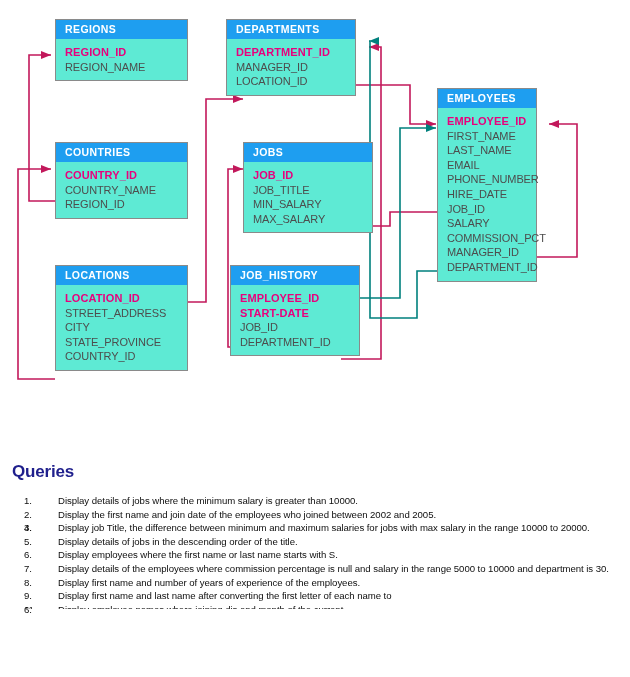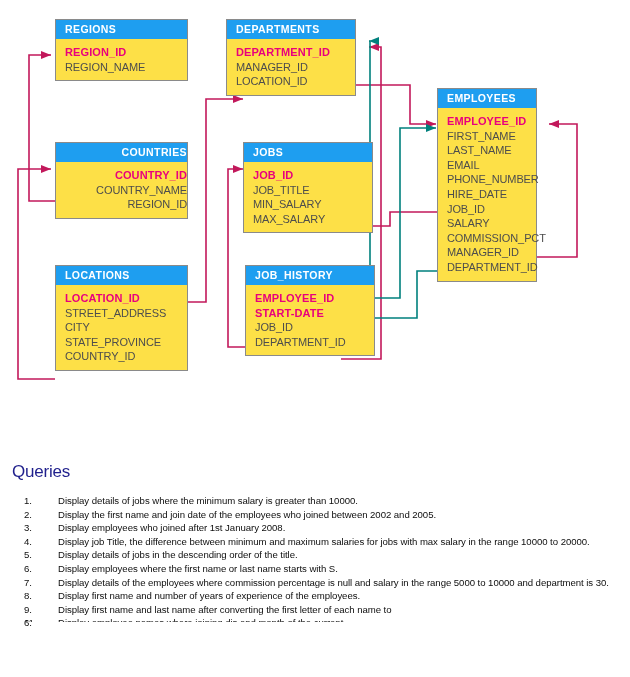--- a/index.html
+++ b/index.html
@@ -6,21 +6,21 @@
   body{
     width:630px;height:677px;background:#ffffff;overflow:hidden;
     font-family:"Liberation Sans", sans-serif;
     -webkit-font-smoothing:antialiased;
   }
   #erd{position:absolute;left:0;top:0;width:630px;height:440px;}
   .svg-layer{position:absolute;left:0;top:0;width:630px;height:440px;}
 
   .tbl{
     position:absolute;
-    background:#fde047;
+    background:#5eead4;
     border:1px solid #8a8a8a;
     box-sizing:border-box;
   }
   .tbl-head{
     background:#1e9ef0;
     color:#ffffff;
     font-weight:bold;
     font-size:10.5px;
     letter-spacing:0.4px;
     padding:3px 0 3px 9px;
@@ -44,21 +44,21 @@
     font-weight:bold;
     letter-spacing:0.1px;
   }
 
   
   #queries{
     position:absolute;left:0;top:440px;width:630px;height:237px;
   }
   .q-title{
     position:absolute;left:12px;top:22px;
-    font-size:17px;font-weight:normal;color:#1f1f8c;
+    font-size:17px;font-weight:bold;color:#1f1f8c;
     letter-spacing:-0.2px;
   }
   .q-list{
     position:absolute;left:12px;top:55px;width:606px;
     margin:0;padding:0;list-style:none;
   }
   .q-item{
     position:relative;
     font-size:9.6px;
     line-height:12.4px;
@@ -142,21 +142,21 @@
       <div class="fld">PHONE_NUMBER</div>
       <div class="fld">HIRE_DATE</div>
       <div class="fld">JOB_ID</div>
       <div class="fld">SALARY</div>
       <div class="fld">COMMISSION_PCT</div>
       <div class="fld">MANAGER_ID</div>
       <div class="fld">DEPARTMENT_ID</div>
     </div>
   </div>
 
-  <div class="tbl" style="left:55px;top:142px;width:133px;text-align:right;">
+  <div class="tbl" style="left:55px;top:142px;width:133px;">
     <div class="tbl-head">COUNTRIES</div>
     <div class="tbl-body">
       <div class="fld pk">COUNTRY_ID</div>
       <div class="fld">COUNTRY_NAME</div>
       <div class="fld">REGION_ID</div>
     </div>
   </div>
 
   <div class="tbl" style="left:243px;top:142px;width:130px;">
     <div class="tbl-head">JOBS</div>
@@ -172,21 +172,21 @@
     <div class="tbl-head">LOCATIONS</div>
     <div class="tbl-body">
       <div class="fld pk">LOCATION_ID</div>
       <div class="fld">STREET_ADDRESS</div>
       <div class="fld">CITY</div>
       <div class="fld">STATE_PROVINCE</div>
       <div class="fld">COUNTRY_ID</div>
     </div>
   </div>
 
-  <div class="tbl" style="left:245px;top:265px;width:130px;">
+  <div class="tbl" style="left:230px;top:265px;width:130px;">
     <div class="tbl-head">JOB_HISTORY</div>
     <div class="tbl-body">
       <div class="fld pk">EMPLOYEE_ID</div>
       <div class="fld pk">START-DATE</div>
       <div class="fld">JOB_ID</div>
       <div class="fld">DEPARTMENT_ID</div>
     </div>
   </div>
 </div>
 
@@ -196,21 +196,20 @@
     <li class="q-item">
       <span class="q-num">1.</span>
       <span>Display details of jobs where the minimum salary is greater than 10000.</span>
     </li>
     <li class="q-item">
       <span class="q-num">2.</span>
       <span>Display the first name and join date of the employees who joined between 2002 and 2005.</span>
     </li>
     <li class="q-item">
       <span class="q-num">3.</span>
-      <span>Display employees who joined after 1st January 2008.</span>
     </li>
     <li class="q-item">
       <span class="q-num">4.</span>
       <span>Display job Title, the difference between minimum and maximum salaries for jobs with max salary in the range 10000 to 20000.</span>
     </li>
     <li class="q-item">
       <span class="q-num">5.</span>
       <span>Display details of jobs in the descending order of the title.</span>
     </li>
     <li class="q-item">

